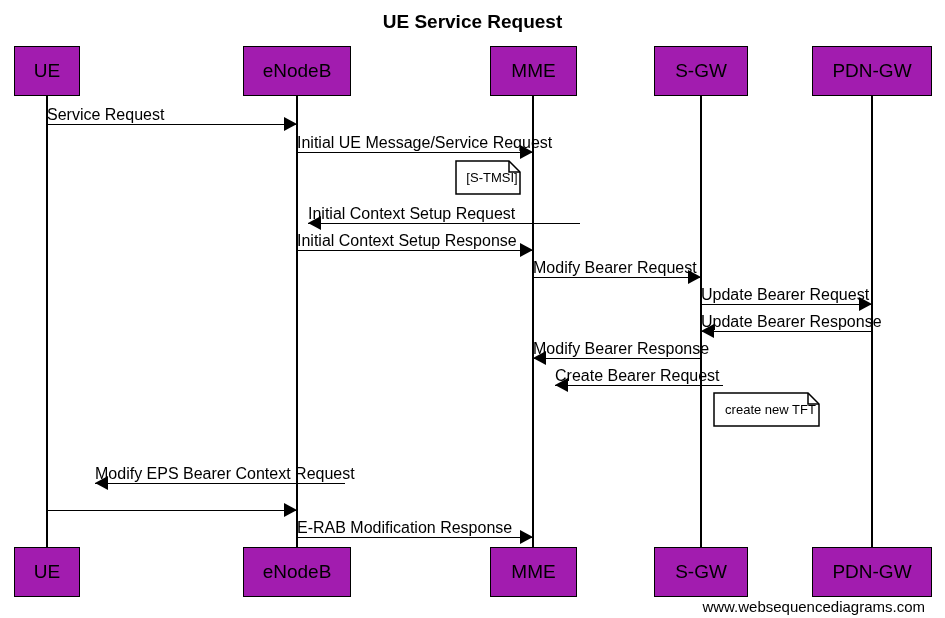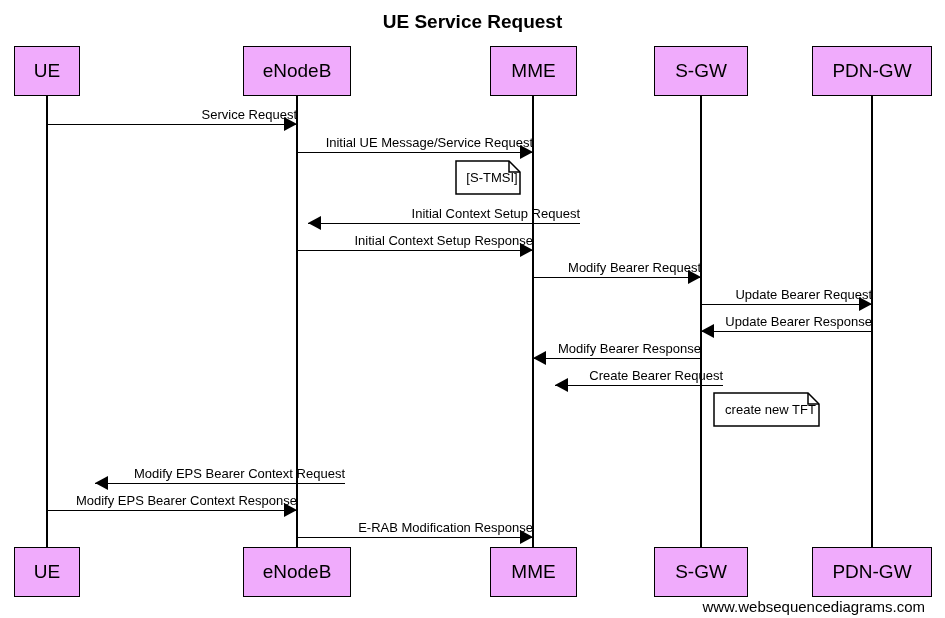--- a/index.html
+++ b/index.html
@@ -18,21 +18,21 @@
     text-align: center;
     font-size: 19px;
     font-weight: bold;
     white-space: nowrap;
   }
   .actor-box {
     position: absolute;
     height: 50px;
     box-sizing: border-box;
     border: 1.5px solid #000;
-    background: #f0abfc;
+    background: #a21caf;
     display: flex;
     align-items: center;
     justify-content: center;
     font-size: 19px;
     white-space: nowrap;
   }
   .lifeline {
     position: absolute;
     width: 1.5px;
     background: #000;
@@ -41,22 +41,22 @@
   .msg-line {
     position: absolute;
     left: 0; right: 0; bottom: 0;
     border-bottom: 1.5px solid #000;
   }
   .msg-label {
     position: absolute;
     left: 0; right: 0; top: 0;
     height: 16px;
     line-height: 15px;
-    text-align: right;
-    font-size: 13px;
+    text-align: left;
+    font-size: 16px;
     white-space: nowrap;
   }
   .ah {
     position: absolute;
     top: 10px;
     width: 0; height: 0;
     border-top: 7px solid transparent;
     border-bottom: 7px solid transparent;
   }
   .ah-r { right: 0; border-left: 13px solid #000; }
@@ -161,21 +161,20 @@
   </div>
 
 
   <div class="msg" style="left:47px; top:466px; width:250px;margin-left:48px;">
     <div class="msg-label">Modify EPS Bearer Context Request</div>
     <div class="msg-line"></div>
     <div class="ah ah-l"></div>
   </div>
 
   <div class="msg" style="left:47px; top:493px; width:250px;">
-    <div class="msg-label">Modify EPS Bearer Context Response</div>
     <div class="msg-line"></div>
     <div class="ah ah-r"></div>
   </div>
 
   <div class="msg" style="left:297px; top:520px; width:236px;">
     <div class="msg-label">E-RAB Modification Response</div>
     <div class="msg-line"></div>
     <div class="ah ah-r"></div>
   </div>
 

